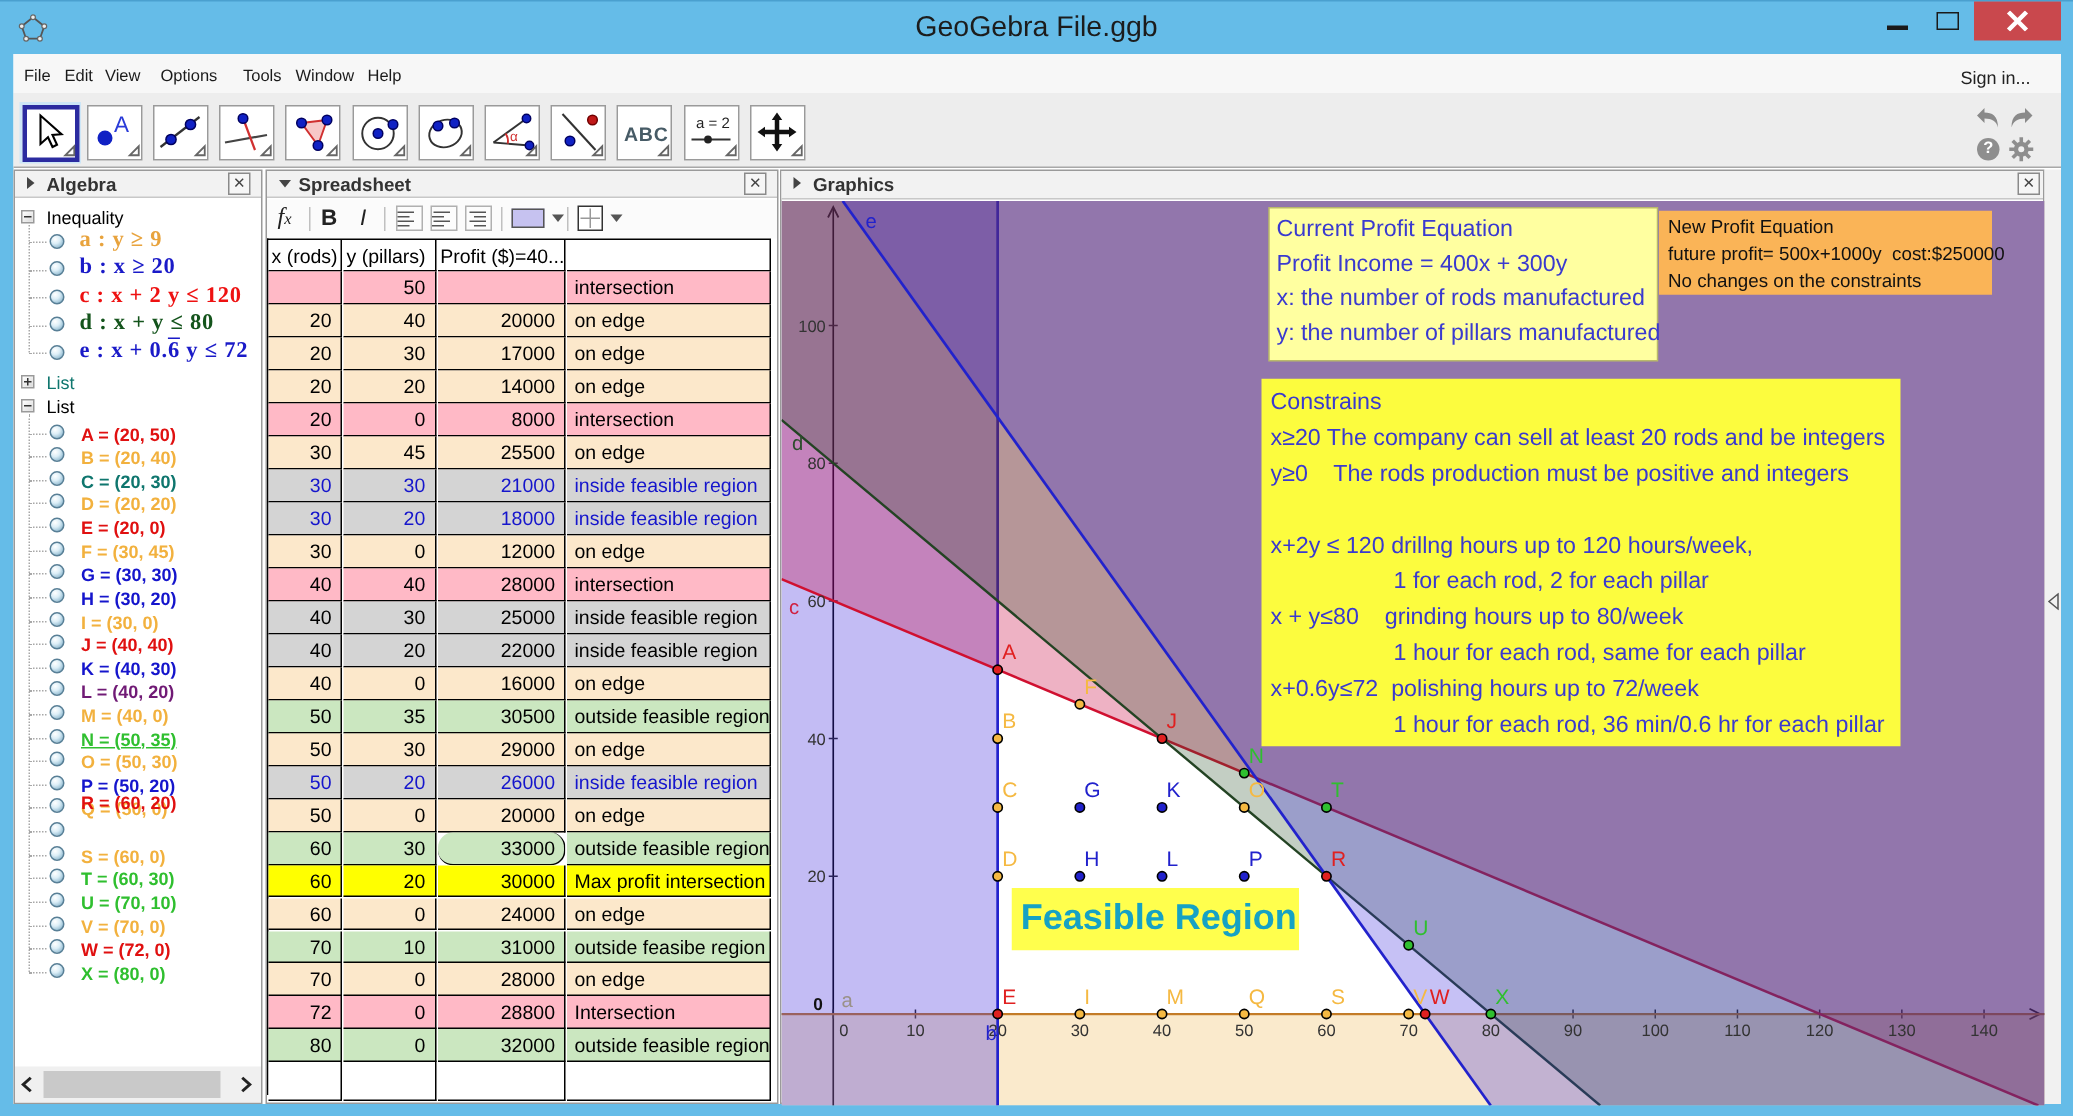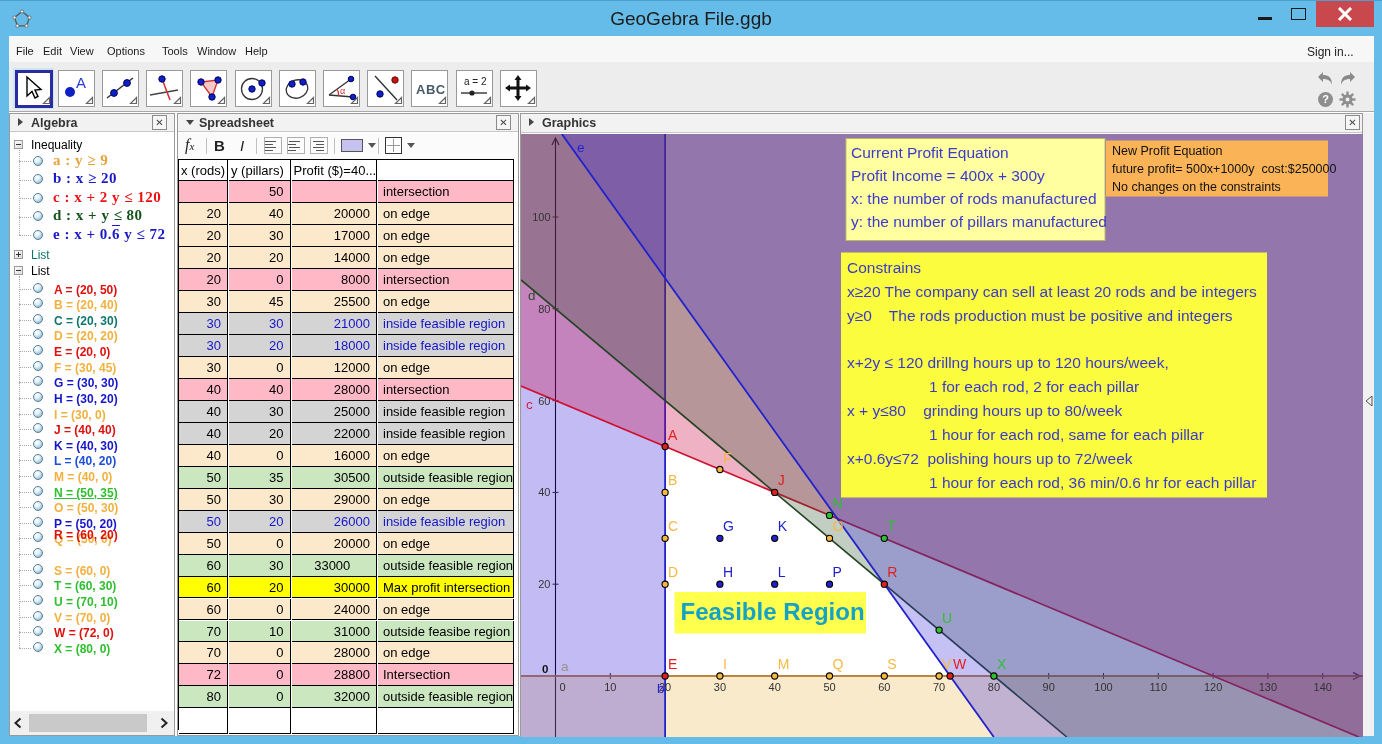--- a/index.html
+++ b/index.html
@@ -214,21 +214,21 @@
 <div class="pt" style="left:54px;top:376.2px;color:#1515cc;">G = (30, 30)</div>
 <div class="marble" style="left:33px;top:391.8px;"></div>
 <div class="pt" style="left:54px;top:391.8px;color:#1515cc;">H = (30, 20)</div>
 <div class="marble" style="left:33px;top:407.5px;"></div>
 <div class="pt" style="left:54px;top:407.5px;color:#f2b13e;">I = (30, 0)</div>
 <div class="marble" style="left:33px;top:423.1px;"></div>
 <div class="pt" style="left:54px;top:423.1px;color:#e01010;">J = (40, 40)</div>
 <div class="marble" style="left:33px;top:438.7px;"></div>
 <div class="pt" style="left:54px;top:438.7px;color:#1515cc;">K = (40, 30)</div>
 <div class="marble" style="left:33px;top:454.3px;"></div>
-<div class="pt" style="left:54px;top:454.3px;color:#1d4ed8;">L = (40, 20)</div>
+<div class="pt" style="left:54px;top:454.3px;color:#701a75;">L = (40, 20)</div>
 <div class="marble" style="left:33px;top:469.9px;"></div>
 <div class="pt" style="left:54px;top:469.9px;color:#f2b13e;">M = (40, 0)</div>
 <div class="marble" style="left:33px;top:485.6px;"></div>
 <div class="pt" style="left:54px;top:485.6px;color:#2fbf2f;text-decoration:underline;">N = (50, 35)</div>
 <div class="marble" style="left:33px;top:501.2px;"></div>
 <div class="pt" style="left:54px;top:501.2px;color:#f2b13e;">O = (50, 30)</div>
 <div class="marble" style="left:33px;top:516.8px;"></div>
 <div class="pt" style="left:54px;top:516.8px;color:#1515cc;">P = (50, 20)</div>
 <div class="marble" style="left:33px;top:532.4px;"></div>
 <div class="pt" style="left:54px;top:532.4px;color:#f2b13e;">Q = (50, 0)</div>
@@ -357,21 +357,21 @@
 <div class="cell" style="left:179px;top:510.7px;width:49px;height:21.95px;background:#d4d4d4;border-bottom:1px solid #000;text-align:right;color:#1515cc;padding:0 6px 0 3px;">50</div>
 <div class="cell" style="left:229px;top:510.7px;width:61.5px;height:21.95px;background:#d4d4d4;border-bottom:1px solid #000;text-align:right;color:#1515cc;padding:0 6px 0 3px;">20</div>
 <div class="cell" style="left:291.5px;top:510.7px;width:85.5px;height:21.95px;background:#d4d4d4;border-bottom:1px solid #000;text-align:right;color:#1515cc;padding:0 6px 0 3px;">26000</div>
 <div class="cell" style="left:378px;top:510.7px;width:136px;height:21.95px;background:#d4d4d4;border-bottom:1px solid #000;text-align:left;color:#1515cc;padding:0 2px 0 5px;">inside feasible region</div>
 <div class="cell" style="left:179px;top:532.6px;width:49px;height:21.95px;background:#fce8cb;border-bottom:1px solid #000;text-align:right;color:#000;padding:0 6px 0 3px;">50</div>
 <div class="cell" style="left:229px;top:532.6px;width:61.5px;height:21.95px;background:#fce8cb;border-bottom:1px solid #000;text-align:right;color:#000;padding:0 6px 0 3px;">0</div>
 <div class="cell" style="left:291.5px;top:532.6px;width:85.5px;height:21.95px;background:#fce8cb;border-bottom:1px solid #000;text-align:right;color:#000;padding:0 6px 0 3px;">20000</div>
 <div class="cell" style="left:378px;top:532.6px;width:136px;height:21.95px;background:#fce8cb;border-bottom:1px solid #000;text-align:left;color:#000;padding:0 2px 0 5px;">on edge</div>
 <div class="cell" style="left:179px;top:554.6px;width:49px;height:21.95px;background:#cbe7c0;border-bottom:1px solid #000;text-align:right;color:#000;padding:0 6px 0 3px;">60</div>
 <div class="cell" style="left:229px;top:554.6px;width:61.5px;height:21.95px;background:#cbe7c0;border-bottom:1px solid #000;text-align:right;color:#000;padding:0 6px 0 3px;">30</div>
-<div class="cell" style="left:291.5px;top:554.6px;width:85.5px;height:21.95px;background:#cbe7c0;border-bottom:1px solid #000;text-align:center;color:#000;padding:0 6px 0 3px;">33000</div>
+<div class="cell" style="left:291.5px;top:554.6px;width:85.5px;height:21.95px;background:#cbe7c0;border-bottom:1px solid #000;text-align:right;color:#000;padding:0 6px 0 3px;border-radius:10px;">33000</div>
 <div class="cell" style="left:378px;top:554.6px;width:136px;height:21.95px;background:#cbe7c0;border-bottom:1px solid #000;text-align:left;color:#000;padding:0 2px 0 5px;">outside feasible region</div>
 <div class="cell" style="left:179px;top:576.5px;width:49px;height:21.95px;background:#ffff00;border-bottom:1px solid #000;text-align:right;color:#000;padding:0 6px 0 3px;">60</div>
 <div class="cell" style="left:229px;top:576.5px;width:61.5px;height:21.95px;background:#ffff00;border-bottom:1px solid #000;text-align:right;color:#000;padding:0 6px 0 3px;">20</div>
 <div class="cell" style="left:291.5px;top:576.5px;width:85.5px;height:21.95px;background:#ffff00;border-bottom:1px solid #000;text-align:right;color:#000;padding:0 6px 0 3px;">30000</div>
 <div class="cell" style="left:378px;top:576.5px;width:136px;height:21.95px;background:#ffff00;border-bottom:1px solid #000;text-align:left;color:#000;padding:0 2px 0 5px;">Max profit intersection</div>
 <div class="cell" style="left:179px;top:598.5px;width:49px;height:21.95px;background:#fce8cb;border-bottom:1px solid #000;text-align:right;color:#000;padding:0 6px 0 3px;">60</div>
 <div class="cell" style="left:229px;top:598.5px;width:61.5px;height:21.95px;background:#fce8cb;border-bottom:1px solid #000;text-align:right;color:#000;padding:0 6px 0 3px;">0</div>
 <div class="cell" style="left:291.5px;top:598.5px;width:85.5px;height:21.95px;background:#fce8cb;border-bottom:1px solid #000;text-align:right;color:#000;padding:0 6px 0 3px;">24000</div>
 <div class="cell" style="left:378px;top:598.5px;width:136px;height:21.95px;background:#fce8cb;border-bottom:1px solid #000;text-align:left;color:#000;padding:0 2px 0 5px;">on edge</div>
 <div class="cell" style="left:179px;top:620.5px;width:49px;height:21.95px;background:#cbe7c0;border-bottom:1px solid #000;text-align:right;color:#000;padding:0 6px 0 3px;">70</div>

